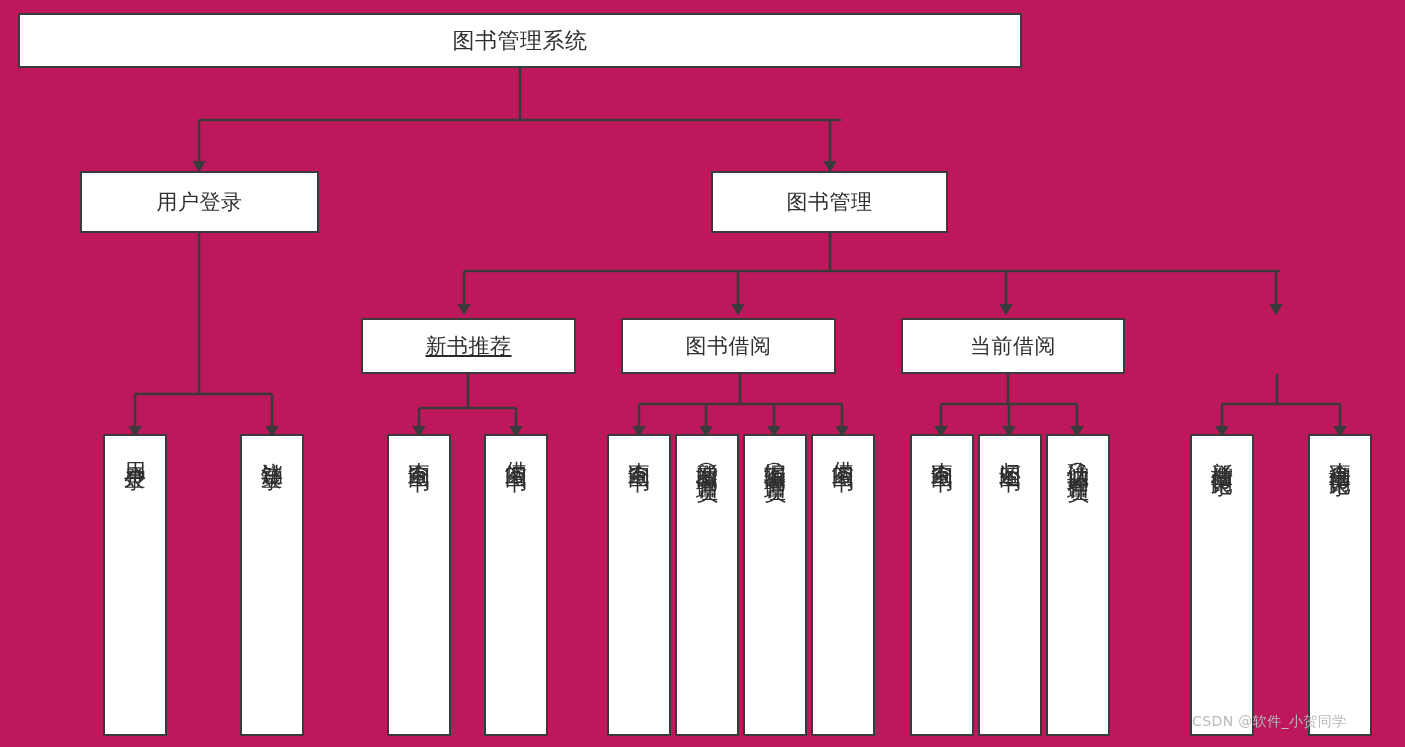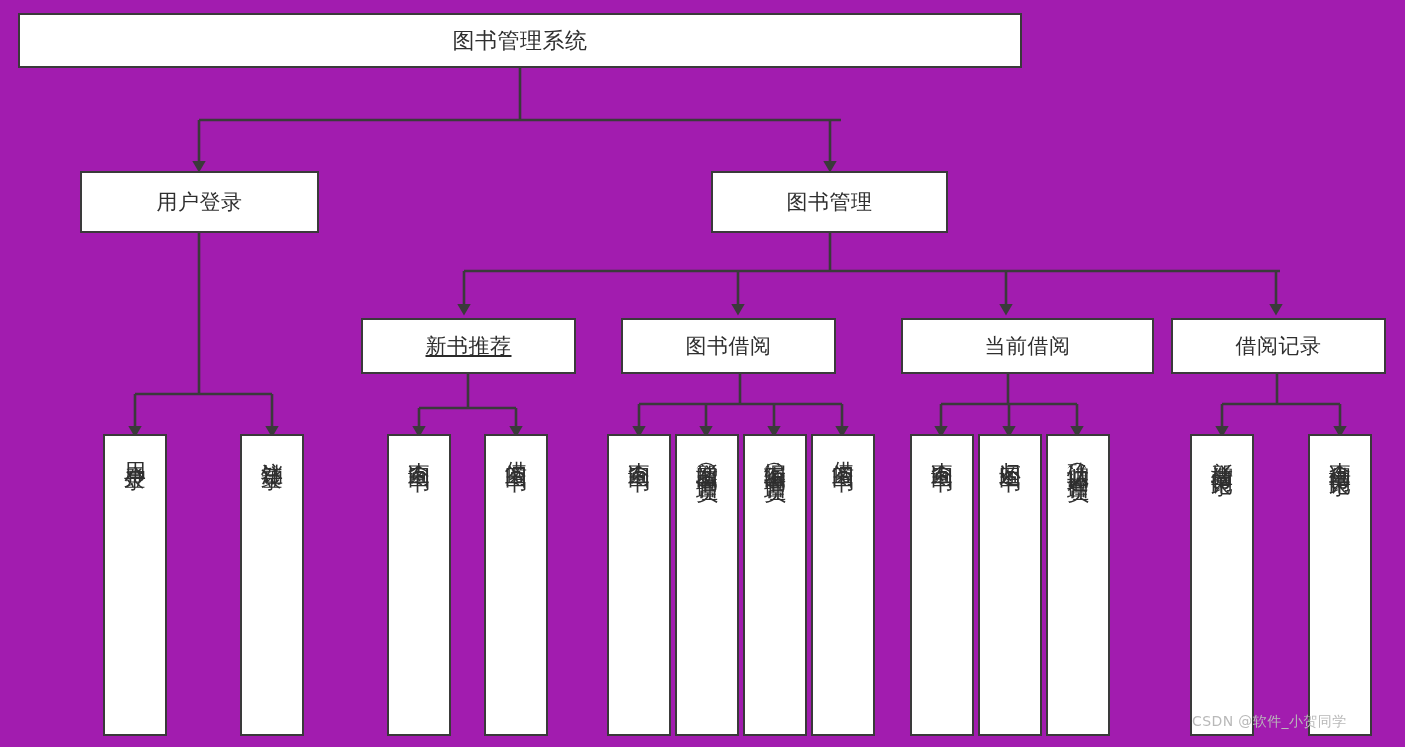--- a/index.html
+++ b/index.html
@@ -9,21 +9,21 @@
     background: #ffffff;
   }
   body {
     font-family: "DejaVu Sans", "Liberation Sans", sans-serif;
     -webkit-font-smoothing: antialiased;
   }
   #canvas {
     position: relative;
     width: 1405px;
     height: 747px;
-    background: #a21caf;
+    background: #be185d;
     overflow: hidden;
   }
   #edges {
     position: absolute;
     left: 0;
     top: 0;
     width: 1405px;
     height: 747px;
     pointer-events: none;
   }
@@ -142,27 +142,24 @@
   </div>
 
   <div class="node" style="left:361px; top:318px; width:215px; height:56px;text-decoration:underline;">
     <span class="node-label">新书推荐</span>
   </div>
 
   <div class="node" style="left:611px; top:318px; width:215px; height:56px;margin-left:10px;">
     <span class="node-label">图书借阅</span>
   </div>
 
-  <div class="node" style="left:901px; top:318px; width:253px; height:56px;">
+  <div class="node" style="left:901px; top:318px; width:224px; height:56px;">
     <span class="node-label">当前借阅</span>
   </div>
 
-  <div class="node" style="left:1171px; top:318px; width:215px; height:56px;">
-    <span class="node-label">借阅记录</span>
-  </div>
 
   <div class="node vertical" style="left:103px; top:434px; width:64px; height:302px;">
     <span class="node-label">用户登录</span>
   </div>
 
   <div class="node vertical" style="left:240px; top:434px; width:64px; height:302px;">
     <span class="node-label">注销登录</span>
   </div>
 
   <div class="node vertical" style="left:387px; top:434px; width:64px; height:302px;">

